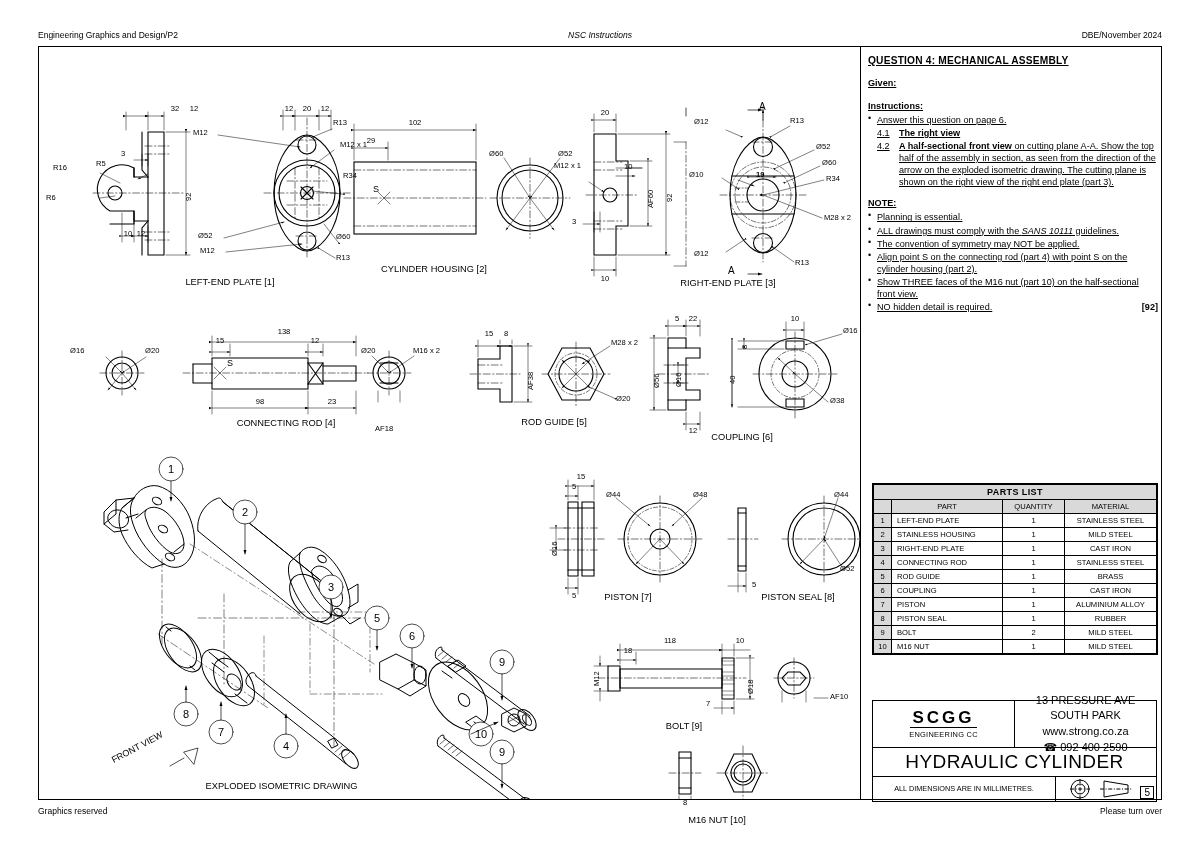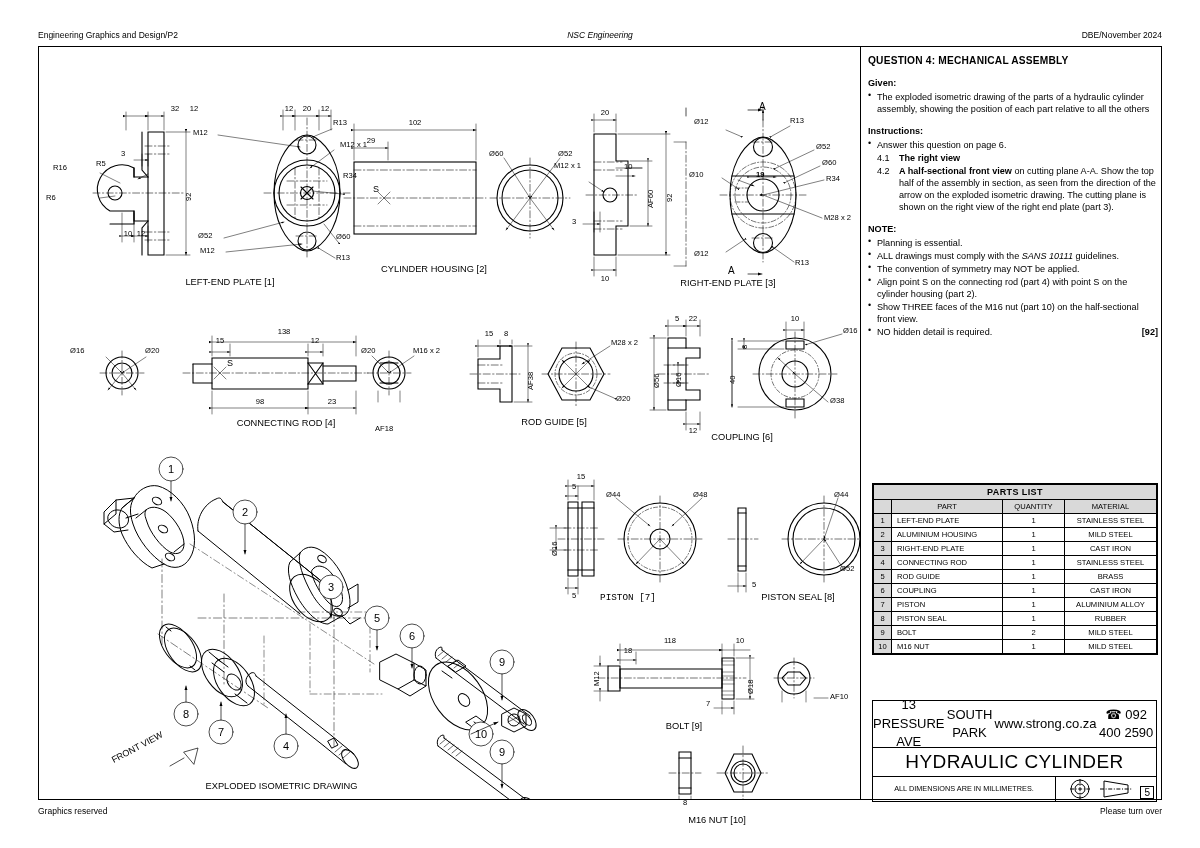--- a/index.html
+++ b/index.html
@@ -13,21 +13,21 @@
   .hdr .r{position:absolute;right:0;top:0;}
   .ftr{position:absolute;top:806px;left:38px;width:1124px;height:12px;font-size:8.5px;}
   .ftr .l{position:absolute;left:0;top:0;}
   .ftr .r{position:absolute;right:0;top:0;}
 
   
   .frame{position:absolute;left:38px;top:46px;width:1124px;height:754px;border:1.4px solid #000;box-sizing:border-box;}
   .vdiv{position:absolute;left:860px;top:46px;width:0;height:754px;border-left:1.2px solid #000;}
 
   
-  .qpanel{position:absolute;left:868px;top:54px;width:290px;font-size:9.1px;line-height:1.33;}
+  .qpanel{position:absolute;left:868px;top:54px;width:290px;font-size:9.1px;line-height:1.33;text-decoration:underline;}
   .qtitle{font-weight:bold;font-size:10.2px;letter-spacing:.2px;margin-bottom:9px;}
   .sub{font-weight:bold;margin-bottom:2px;}
   ul.b{list-style:none;margin:0 0 0 0;padding:0;}
   ul.b li{position:relative;padding-left:9px;margin-bottom:1px;}
   ul.b li:before{content:"\2022";position:absolute;left:0;top:-1px;font-size:9px;}
   .num{display:flex;gap:5px;padding-left:9px;margin-top:1px;}
   .num .n{width:17px;flex:none;}
   .num .t{flex:1;}
   .gap{height:9px;}
   .it{font-style:italic;}
@@ -44,21 +44,21 @@
   .plist td.qty{text-align:center;width:62px;}
   .plist td.mat{text-align:center;width:92px;}
 
   
   .tb{position:absolute;left:872px;top:700px;width:285px;border:1.1px solid #000;border-top:none;box-sizing:border-box;}
   .tb .row{border-top:.9px solid #000;display:flex;}
   .tb .r1{height:46px;}
   .tb .co{flex:1;display:flex;flex-direction:column;align-items:center;justify-content:center;border-right:.9px solid #000;}
   .tb .logo{font-size:17px;font-weight:bold;letter-spacing:3px;border-bottom:1.2px solid #000;line-height:1.05;padding:0 2px 1px;}
   .tb .logosub{font-size:7.4px;letter-spacing:.3px;margin-top:2px;}
-  .tb .addr{flex:1;display:flex;flex-direction:row;align-items:center;justify-content:center;font-size:13px;line-height:1.42;text-align:center;}
+  .tb .addr{flex:1;display:flex;flex-direction:column;align-items:center;justify-content:center;font-size:11px;line-height:1.42;text-align:center;}
   .tb .r2{height:28px;align-items:center;justify-content:center;}
   .tb .big{width:100%;text-align:center;font-size:19px;letter-spacing:.4px;}
   .tb .r3{height:24px;align-items:center;}
   .tb .dims{flex:1;text-align:center;font-size:7.3px;border-right:.9px solid #000;line-height:24px;}
   .tb .symb{width:100px;display:flex;align-items:center;justify-content:center;gap:3px;position:relative;}
   .pgno{position:absolute;right:2px;bottom:1px;border:.9px solid #000;font-size:10px;padding:0 3px;background:#fff;}
 
   
   .dwg{position:absolute;left:38px;top:46px;width:822px;height:754px;}
   svg.cad{position:absolute;left:0;top:0;width:822px;height:754px;}
@@ -68,21 +68,21 @@
   .dimc{position:absolute;font-size:7.6px;white-space:nowrap;transform:translateX(-50%);}
   .vert{transform:rotate(-90deg);transform-origin:left top;}
 </style>
 </head>
 <body>
 
 <div class="page">
 
   <div class="hdr">
     <span class="l">Engineering Graphics and Design/P2</span>
-    <span class="c">NSC Engineering</span>
+    <span class="c">NSC Instructions</span>
     <span class="r">DBE/November 2024</span>
   </div>
 
   <div class="frame"></div>
   <div class="vdiv"></div>
 
   <div class="dwg">
     <svg class="cad" viewBox="0 0 822 754">
       <defs>
         <marker id="ah" markerWidth="7" markerHeight="7" refX="6.4" refY="2.4" orient="auto">
@@ -832,21 +832,21 @@
     <span class="dim" style="left:805px;top:280px;">Ø16</span>
     <span class="dim" style="left:792px;top:350px;">Ø38</span>
     <span class="lblc" style="left:704px;top:386px;">COUPLING [6]</span>
 
     <span class="dimc" style="left:543px;top:426px;">15</span>
     <span class="dimc" style="left:536px;top:436px;">5</span>
     <span class="dimc" style="left:536px;top:545px;">5</span>
     <span class="dim vert" style="left:512px;top:510px;">Ø16</span>
     <span class="dim" style="left:568px;top:444px;">Ø44</span>
     <span class="dim" style="left:655px;top:444px;">Ø48</span>
-    <span class="lblc" style="left:590px;top:546px;font-family:Liberation Mono, monospace;">PISTON [7]</span>
+    <span class="lblc" style="left:590px;top:546px;">PISTON [7]</span>
 
     <span class="dimc" style="left:716px;top:534px;">5</span>
     <span class="dim" style="left:796px;top:444px;">Ø44</span>
     <span class="dim" style="left:802px;top:518px;">Ø52</span>
     <span class="lblc" style="left:760px;top:546px;">PISTON SEAL [8]</span>
 
     <span class="dimc" style="left:632px;top:590px;">118</span>
     <span class="dimc" style="left:702px;top:590px;">10</span>
     <span class="dimc" style="left:590px;top:600px;">18</span>
     <span class="dim vert" style="left:554px;top:640px;">M12</span>
@@ -871,21 +871,20 @@
     <span class="dimc" style="left:464px;top:700px;font-size:11px;">9</span>
     <span class="lbl" style="left:72px;top:710px;font-size:9px;transform:rotate(-28deg);transform-origin:left top;">FRONT VIEW</span>
     <span class="lblc" style="left:236px;top:735px;padding-left:15px;">EXPLODED ISOMETRIC DRAWING</span>
   </div>
 
   <div class="qpanel">
     <div class="qtitle">QUESTION 4:  MECHANICAL ASSEMBLY</div>
 
     <div class="sub">Given:</div>
     <ul class="b">
-      <li>The exploded isometric drawing of the parts of a hydraulic cylinder assembly, showing the position of each part relative to all the others</li>
     </ul>
 
     <div class="gap"></div>
     <div class="sub">Instructions:</div>
     <ul class="b">
       <li>Answer this question on page 6.</li>
     </ul>
     <div class="num">
       <span class="n">4.1</span>
       <span class="t"><b>The right view</b><span></span></span>
@@ -920,21 +919,21 @@
         <th class="ch">MATERIAL</th>
       </tr>
       <tr>
             <td class="idx">1</td>
             <td class="part">LEFT-END PLATE</td>
             <td class="qty">1</td>
             <td class="mat">STAINLESS STEEL</td>
           </tr>
       <tr>
             <td class="idx">2</td>
-            <td class="part">ALUMINIUM HOUSING</td>
+            <td class="part">STAINLESS HOUSING</td>
             <td class="qty">1</td>
             <td class="mat">MILD STEEL</td>
           </tr>
       <tr>
             <td class="idx">3</td>
             <td class="part">RIGHT-END PLATE</td>
             <td class="qty">1</td>
             <td class="mat">CAST IRON</td>
           </tr>
       <tr>
@@ -978,20 +977,24 @@
             <td class="part">M16 NUT</td>
             <td class="qty">1</td>
             <td class="mat">MILD STEEL</td>
           </tr>
     </tbody>
       </table>
   </div>
 
   <div class="tb">
     <div class="row r1">
+      <div class="co">
+        <div class="logo">SCGG</div>
+        <div class="logosub">ENGINEERING CC</div>
+      </div>
       <div class="addr">
         <div>13 PRESSURE AVE</div>
         <div>SOUTH PARK</div>
         <div>www.strong.co.za</div>
         <div>☎  092 400 2590</div>
       </div>
     </div>
     <div class="row r2">
       <div class="big">HYDRAULIC CYLINDER</div>
     </div>

